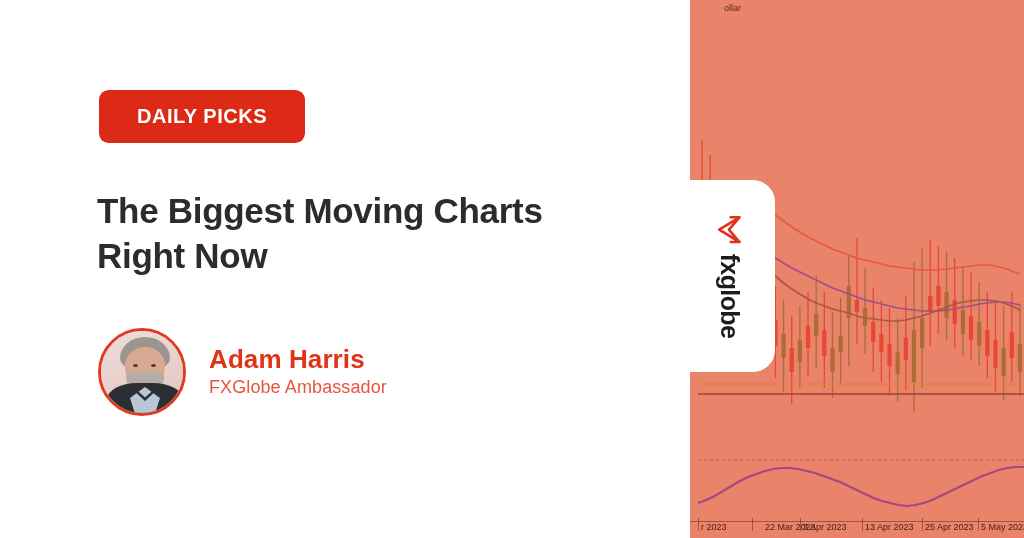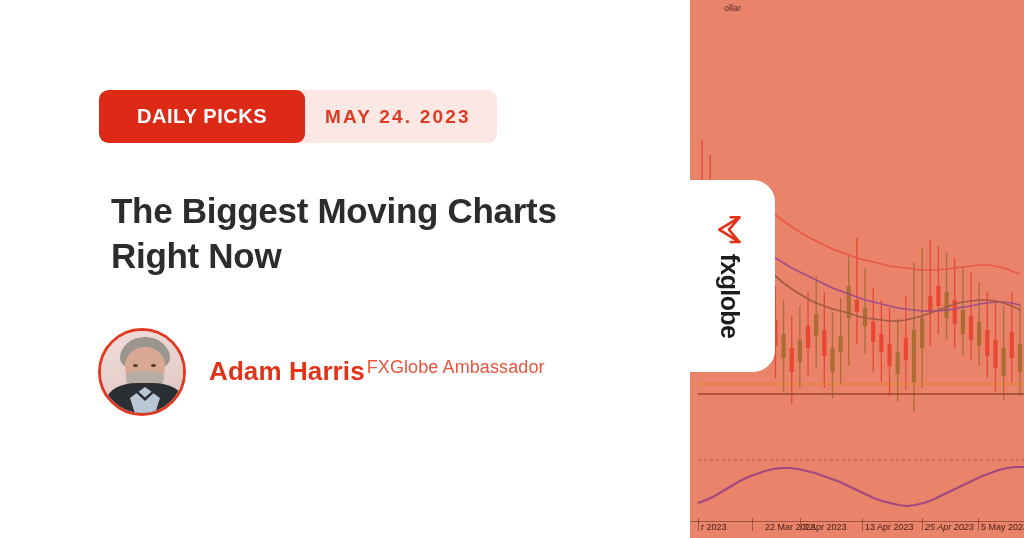--- a/index.html
+++ b/index.html
@@ -62,21 +62,21 @@
     display: flex;
     align-items: center;
     padding: 0 26px 0 30px;
     margin-left: -10px;
     border-radius: 0 9px 9px 0;
     z-index: 1;
   }
 
   .headline {
     position: absolute;
-    left: 111px;
+    left: 97px;
     top: 189px;
     width: 540px;
     margin: 0;
     font-size: 35px;
     line-height: 1.28;
     font-weight: bold;
     color: #2C2C2C;
     letter-spacing: -0.3px;
   }
 
@@ -150,21 +150,21 @@
     clip-path: polygon(50% 0, 100% 42%, 84% 100%, 16% 100%, 0 42%);
   }
   .av-collar {
     position: absolute;
     left: 30px; bottom: 12px;
     width: 28px; height: 16px;
     background: #2B2E33;
     clip-path: polygon(0 0, 50% 78%, 100% 0, 100% 18%, 50% 100%, 0 18%);
   }
 
-  .author-text { display: flex; flex-direction: row; gap: 2px; }
+  .author-text { display: flex; flex-direction: column; gap: 2px; }
   .author-name {
     font-size: 26px;
     font-weight: bold;
     color: #E03318;
     letter-spacing: 0.1px;
     line-height: 1.15;
   }
   .author-role {
     font-size: 18px;
     font-weight: normal;
@@ -270,21 +270,20 @@
 </style>
 </head>
 <body>
 
 <div class="page">
 
   <div class="left-panel">
 
     <div class="badge-row">
       <div class="badge-primary">DAILY PICKS</div>
-      <div class="badge-date">MAY 24. 2023</div>
     </div>
 
     <h1 class="headline">The Biggest Moving Charts Right Now</h1>
 
     <div class="author-row">
       <div class="avatar">
         <div class="av-bg"></div>
         <div class="av-hair"></div>
         <div class="av-face"></div>
         <div class="av-beard"></div>
@@ -402,21 +401,21 @@
     <div class="axis-labels" id="axis-labels">
         <div class="axis-tick" style="left: 8px;"></div>
         <div class="axis-label" style="left: 11px;">r 2023</div>
         <div class="axis-tick" style="left: 62px;"></div>
         <div class="axis-label" style="left: 75px;">22 Mar 2023</div>
         <div class="axis-tick" style="left: 110px;"></div>
         <div class="axis-label" style="left: 113px; text-align: center;">3 Apr 2023</div>
         <div class="axis-tick" style="left: 172px;"></div>
         <div class="axis-label" style="left: 175px;">13 Apr 2023</div>
         <div class="axis-tick" style="left: 232px;"></div>
-        <div class="axis-label" style="left: 235px; font-style: italic;">25 Apr 2023</div>
+        <div class="axis-label" style="left: 235px;">25 Apr 2023</div>
         <div class="axis-tick" style="left: 288px;"></div>
         <div class="axis-label" style="left: 291px;">5 May 2023</div>
       </div>
 
     <div class="logo-card">
       <div class="logo-inner">
         <svg class="logo-mark" viewBox="0 0 34 27">
           <path d="M3 2 L17 14 L31 2 M3 2 L17 25 L31 2 M3 2 L3 12 M31 2 L31 12" fill="none" stroke="#E2341B" stroke-width="3" stroke-linejoin="round" stroke-linecap="round"></path>
         </svg>
         <span class="logo-word">fxglobe</span>

